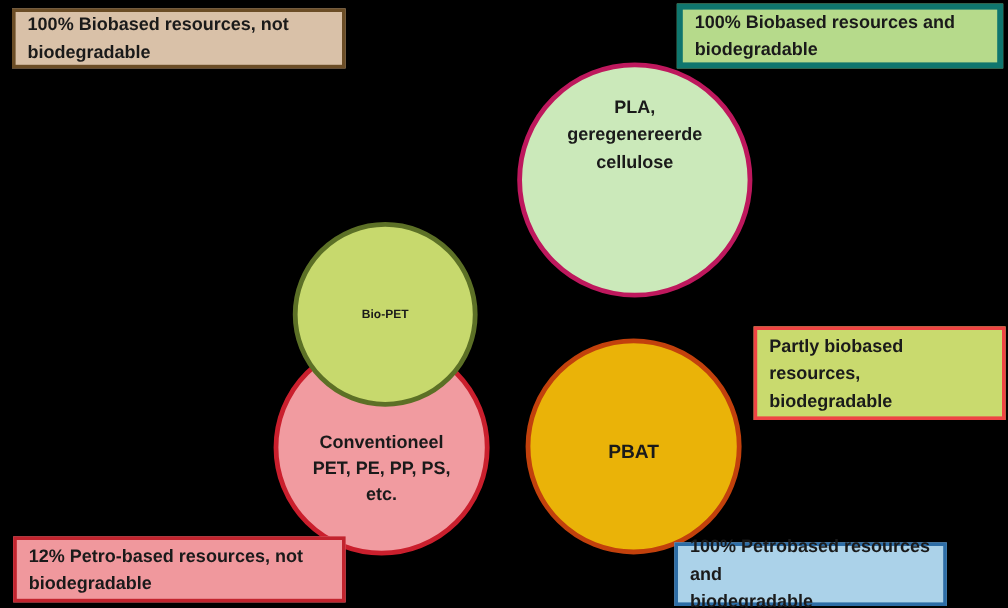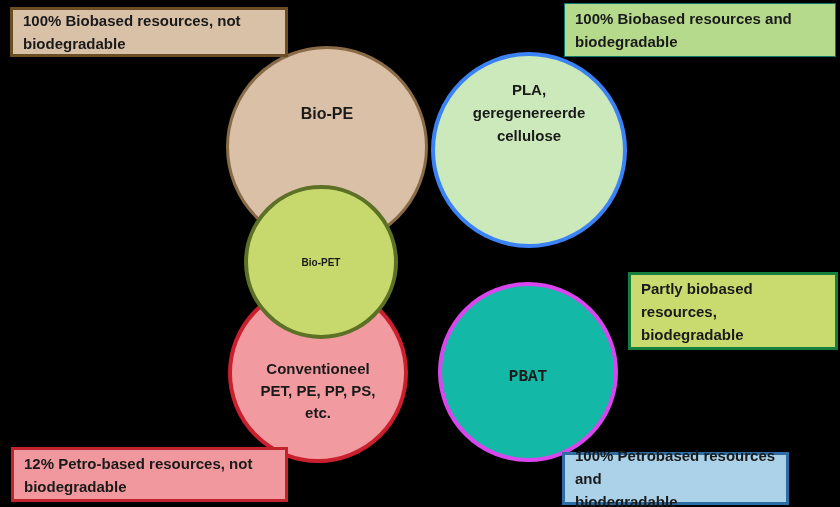--- a/index.html
+++ b/index.html
@@ -10,50 +10,47 @@
   
   .circle{
     position:absolute;border-radius:50%;box-sizing:border-box;
     display:flex;align-items:center;justify-content:center;text-align:center;
   }
   .clabel{
     font-weight:700;font-size:15px;line-height:23px;white-space:pre-line;display:block;
   }
   .c-bio-pe{left:226px;top:46px;width:202px;height:202px;background:#d9c0a7;border:3px solid #8a6b47;}
   .c-bio-pe .clabel{transform:translateY(-34px);font-size:16px;}
-  .c-pla{left:431px;top:52px;width:196px;height:196px;background:#cbe9ba;border:4px solid #3b82f6;text-align:center;}
+  .c-pla{left:431px;top:52px;width:196px;height:196px;background:#cbe9ba;border:4px solid #be185d;text-align:center;}
   .c-pla .clabel{transform:translateY(-38px);}
   .c-conventioneel{left:228px;top:283px;width:180px;height:180px;background:#f19ba0;border:4px solid #ca1f2d;justify-content:center;}
   .c-conventioneel .clabel{transform:translateY(18px);line-height:22px;}
-  .c-pbat{left:438px;top:282px;width:180px;height:180px;background:#14b8a6;border:4px solid #d946ef;font-family:Liberation Mono, monospace;}
+  .c-pbat{left:438px;top:282px;width:180px;height:180px;background:#eab308;border:4px solid #c2410c;}
   .c-pbat .clabel{transform:translateY(5px);font-size:16px;}
   .c-bio-pet{left:244px;top:185px;width:154px;height:154px;background:#c7d96d;border:4px solid #5c7026;}
   .c-bio-pet .clabel{font-size:10px;}
   .c-zetmeel{left:456px;top:184px;width:156px;height:156px;background:#c7d96d;border:4px solid #5c7026;}
   .c-zetmeel .clabel{transform:translateY(8px);line-height:24px;}
   
   .legend-box{
     position:absolute;box-sizing:border-box;display:flex;align-items:center;
     padding:2px 10px;font-weight:600;font-size:15px;line-height:23px;
   }
   .legend-box span{white-space:pre-line;display:block;}
   .b-tl{left:10px;top:7px;width:278px;height:50px;background:#d9c1a8;border:3px solid #6b4d26;}
-  .b-tr{left:564px;top:3px;width:272px;height:54px;background:#b6da8b;border:1px solid #0f766e;}
-  .b-mr{left:628px;top:272px;width:210px;height:78px;background:#c9da6e;border:3px solid #15803d;}
+  .b-tr{left:564px;top:3px;width:272px;height:54px;background:#b6da8b;border:5px solid #0f766e;}
+  .b-mr{left:628px;top:272px;width:210px;height:78px;background:#c9da6e;border:3px solid #ef4444;}
   .b-bl{left:11px;top:447px;width:277px;height:55px;background:#f0989d;border:3px solid #c2242e;}
   .b-br{left:562px;top:452px;width:227px;height:53px;background:#abd2e9;border:3px solid #2d6da6;}
 </style>
 </head>
 <body>
 
 <div class="stage">
 
-  <div class="circle c-bio-pe">
-    <span class="clabel">Bio-PE</span>
-  </div>
   <div class="circle c-pla">
     <span class="clabel">PLA,
 geregenereerde
 cellulose</span>
   </div>
   <div class="circle c-conventioneel">
     <span class="clabel">Conventioneel
 PET, PE, PP, PS,
 etc.</span>
   </div>

